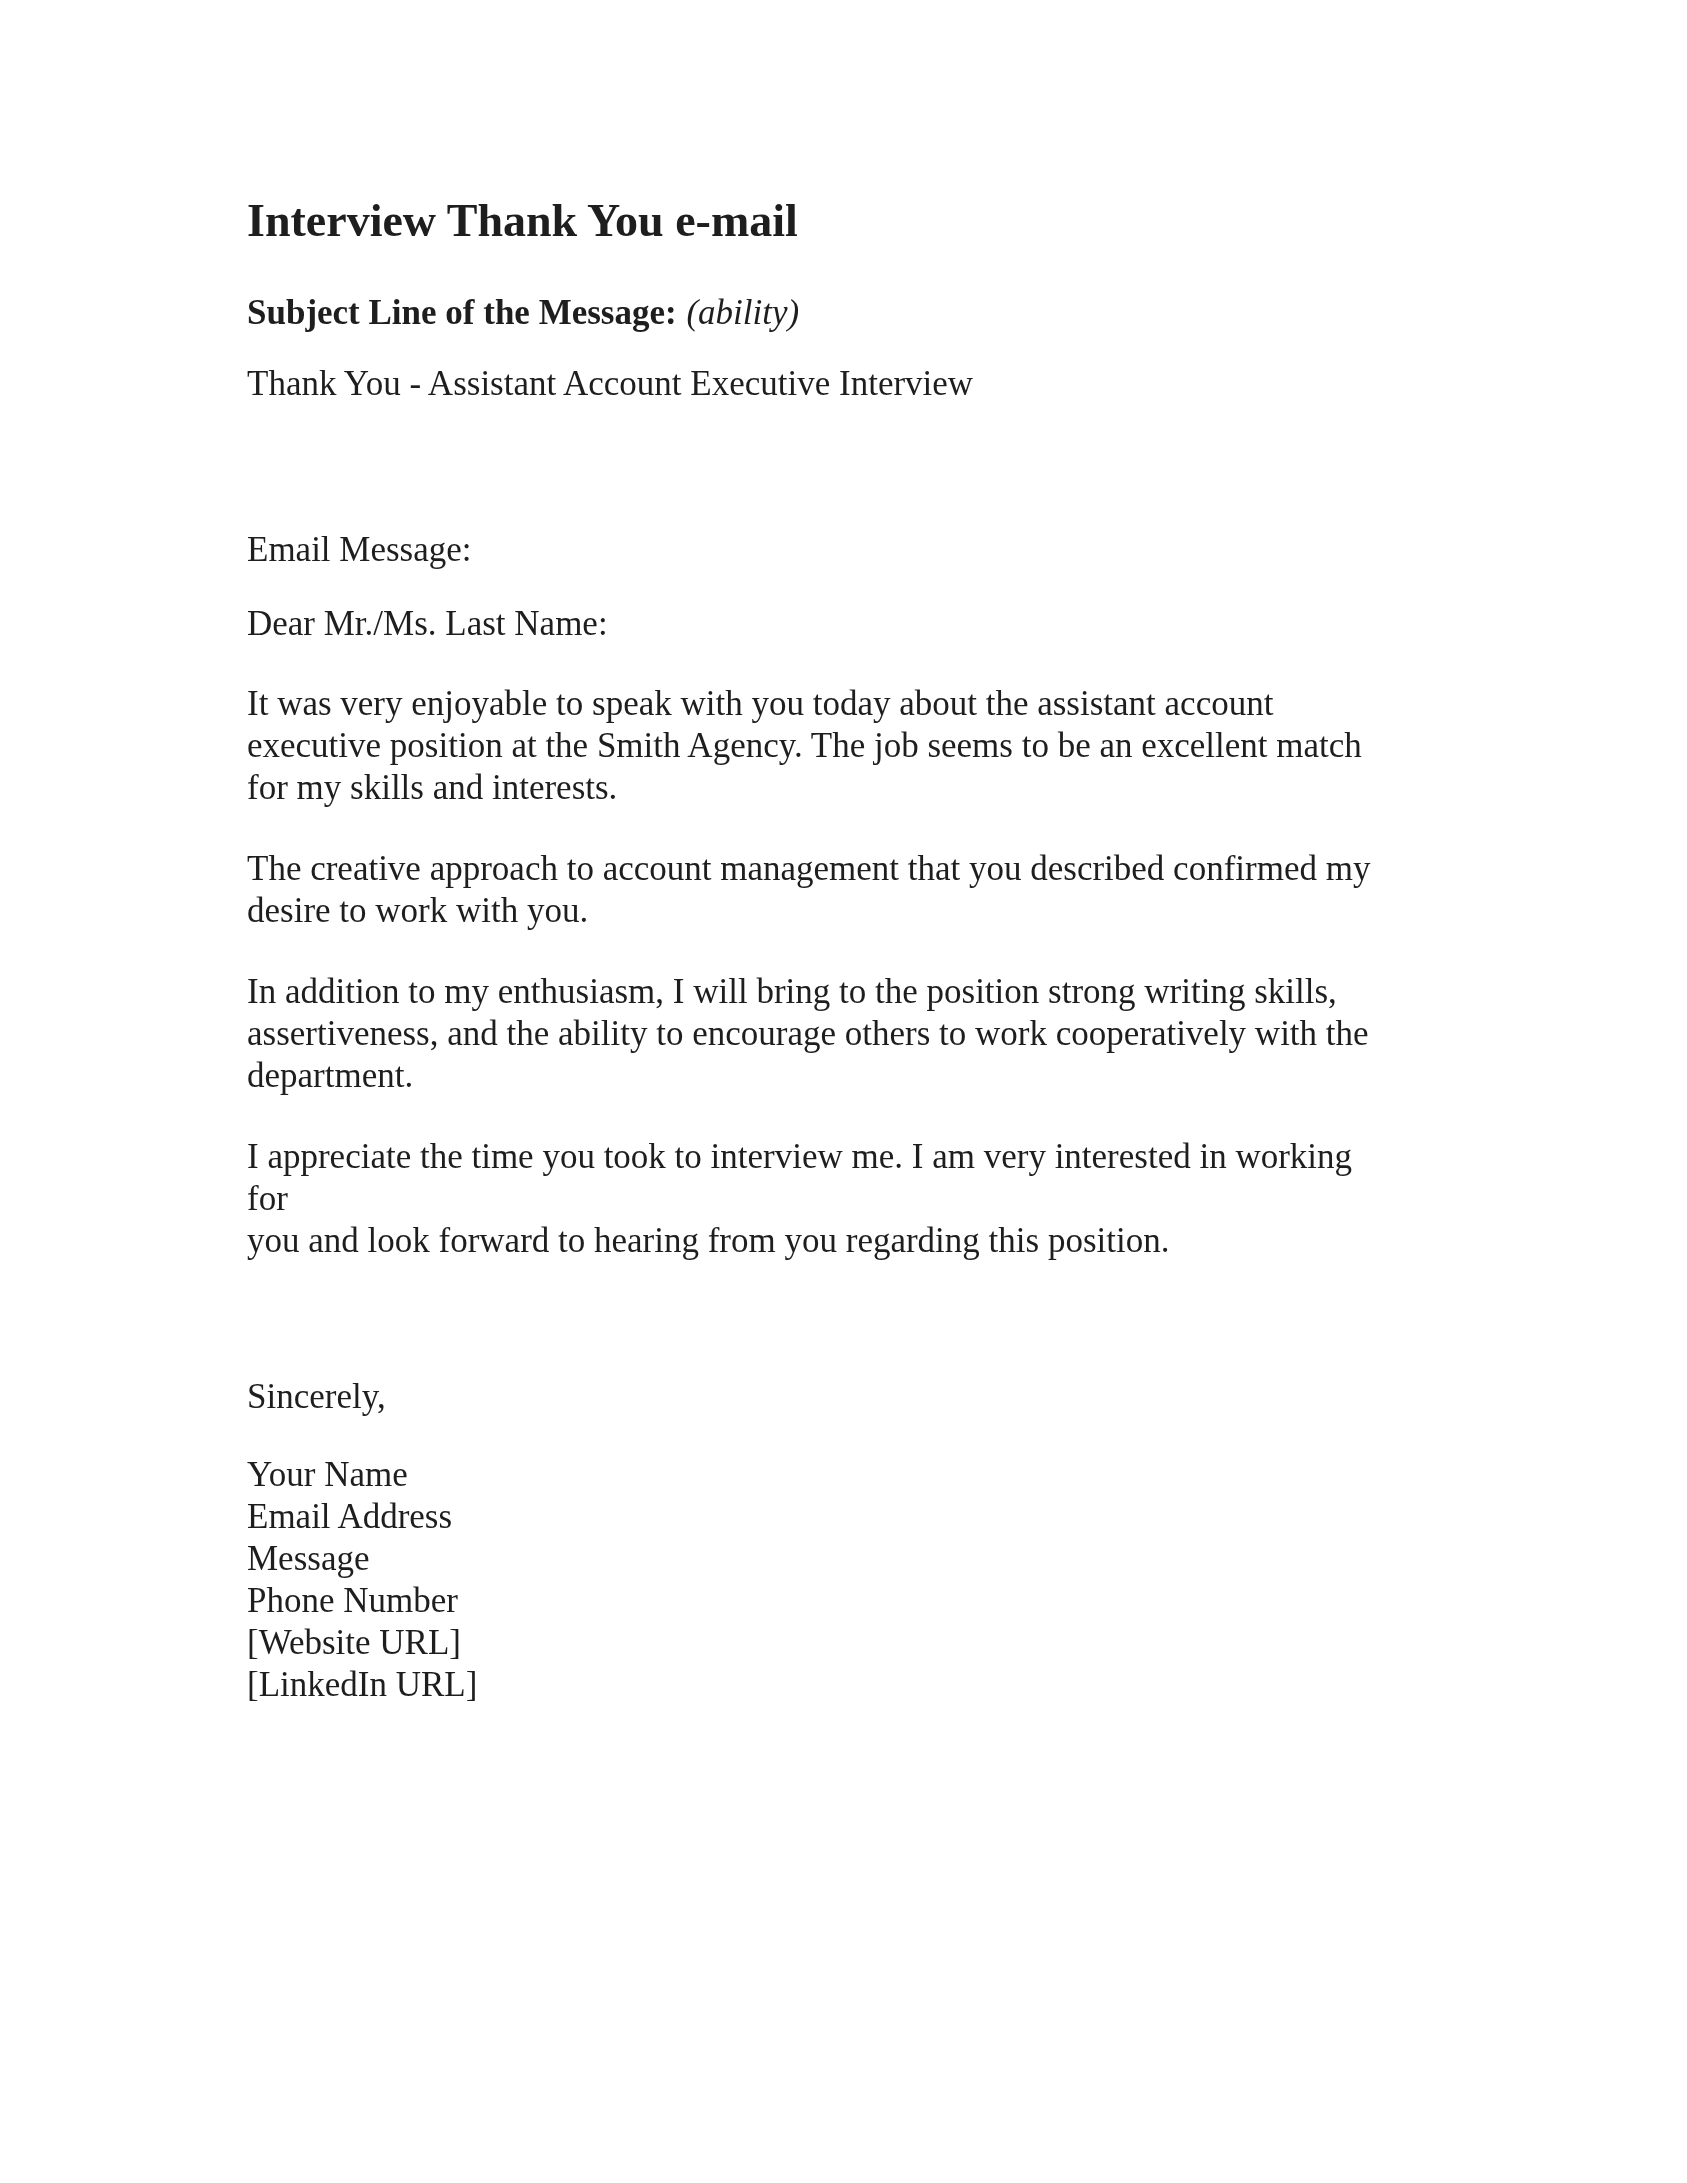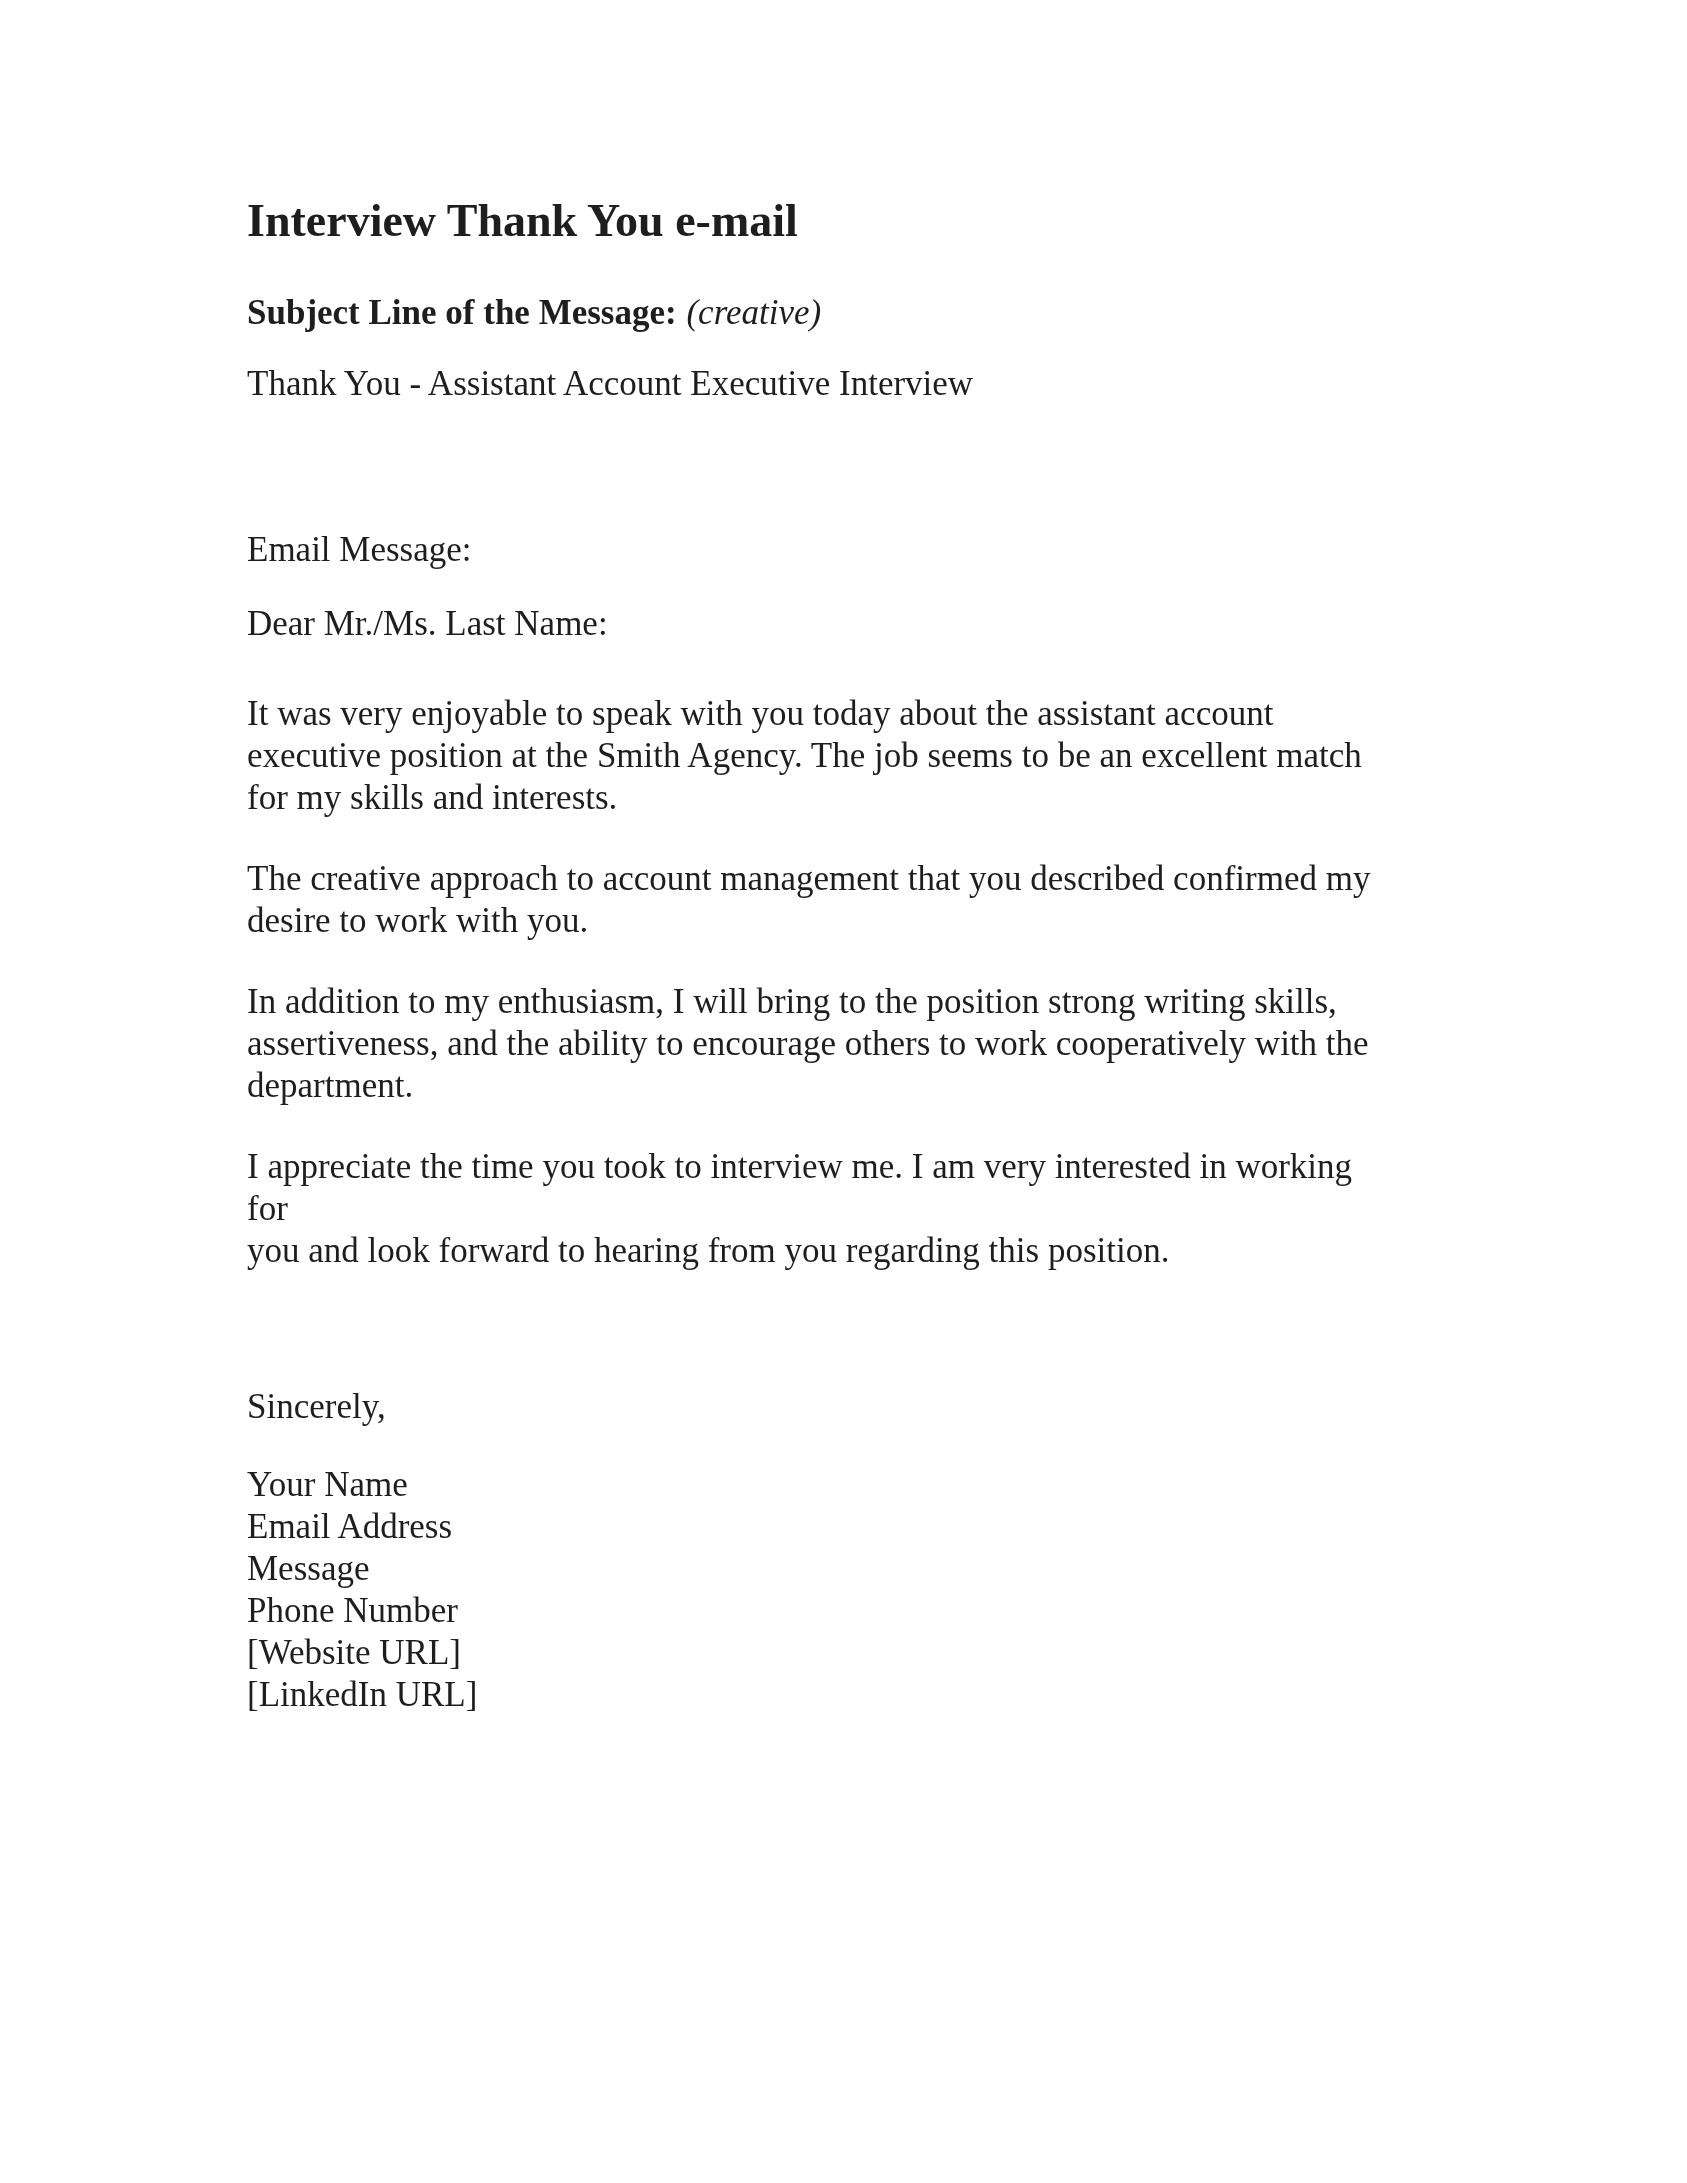--- a/index.html
+++ b/index.html
@@ -39,21 +39,21 @@
     margin-left: 0.28em;
   }
   .subject-example {
     margin: 0 0 124px 0;
   }
   .email-label {
     font-weight: normal;
     margin: 0 0 32px 0;
   }
   .salutation {
-    margin: 0 0 48px 0;
+    margin: 0 0 38px 0;
   }
   .para {
     margin: 16px 0 39px 0;
     white-space: pre-line;
   }
   .para.last {
     margin-bottom: 114px;
   }
   .closing {
     margin: 0 0 36px 0;
@@ -65,21 +65,21 @@
     line-height: 42px;
   }
 </style>
 </head>
 <body>
 
 <div class="page">
 
   <h1 class="doc-title">Interview Thank You e-mail</h1>
 
-  <p class="subject-line"><span class="bold">Subject Line of the Message:</span><span class="italic subject-note">(creative)</span></p>
+  <p class="subject-line"><span class="bold">Subject Line of the Message:</span><span class="italic subject-note">(ability)</span></p>
 
   <p class="subject-example">Thank You - Assistant Account Executive Interview</p>
 
   <p class="email-label">Email Message:</p>
 
   <p class="salutation">Dear Mr./Ms. Last Name:</p>
 
   <p class="para">It was very enjoyable to speak with you today about the assistant account
 executive position at the Smith Agency. The job seems to be an excellent match
 for my skills and interests.</p>

